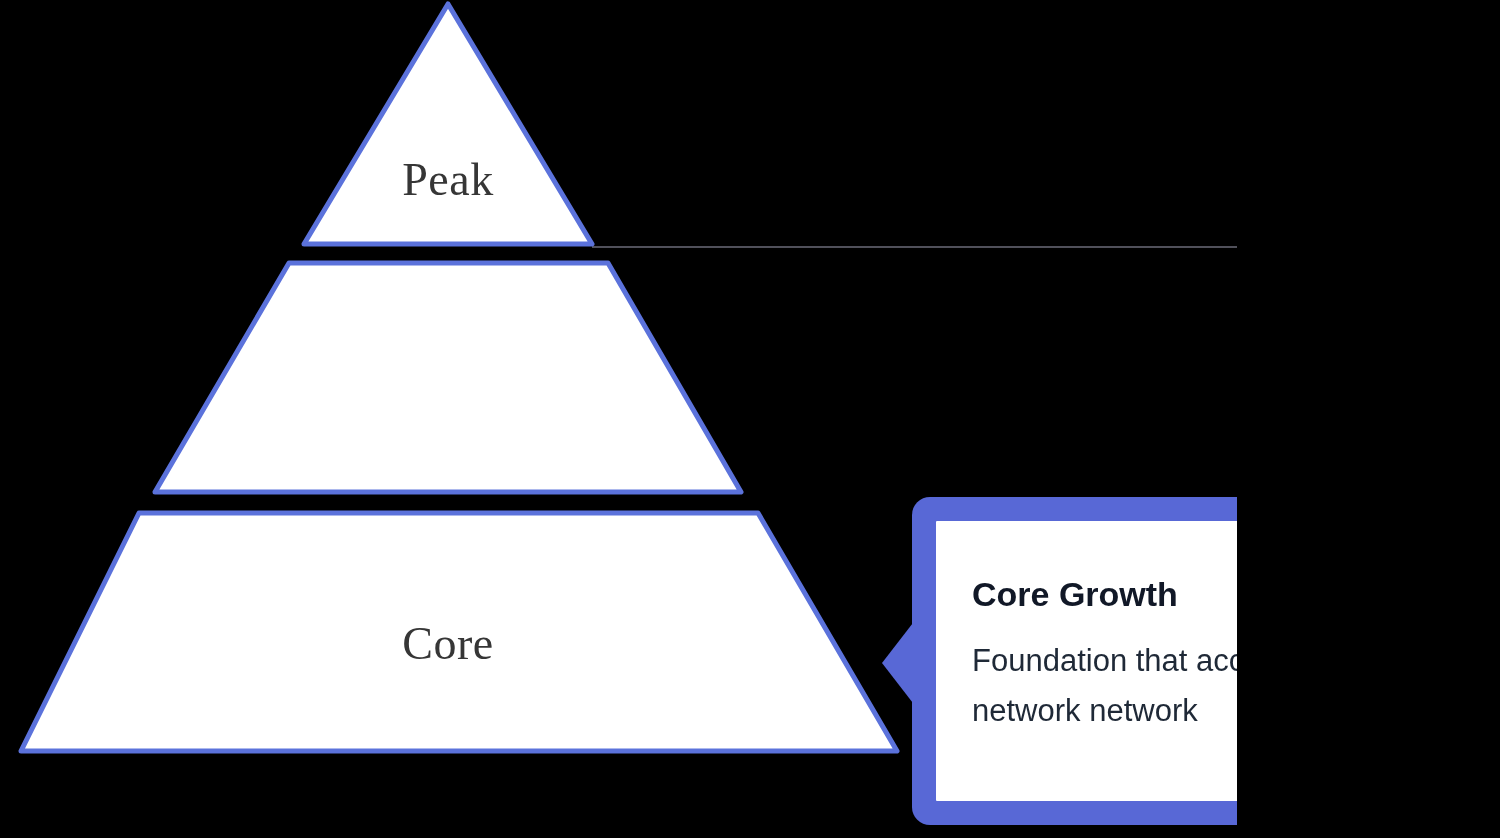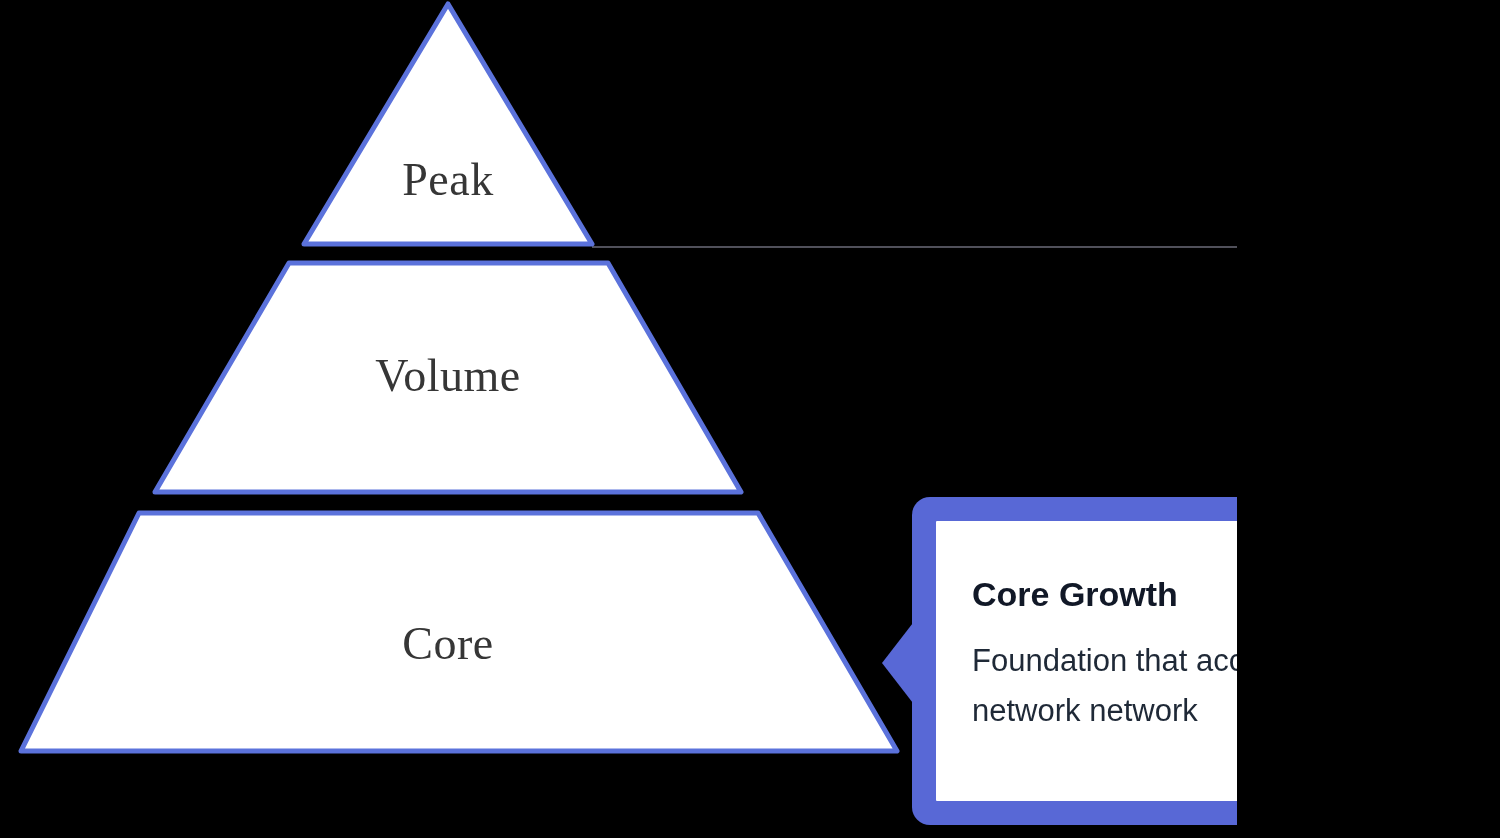--- a/index.html
+++ b/index.html
@@ -88,21 +88,20 @@
 <div class="stage">
 
   <svg class="diagram-svg" viewBox="0 0 1500 838" xmlns="http://www.w3.org/2000/svg">
     <line class="connector" x1="592" y1="247" x2="1437" y2="247"></line>
     <polygon class="pyr-shape" points="448,4 592,244 304,244"></polygon>
     <polygon class="pyr-shape" points="289,263 608,263 741,492 155,492"></polygon>
     <polygon class="pyr-shape" points="139,513 758,513 897,751 21,751"></polygon>
   </svg>
 
   <div class="pyr-label label-peak">Peak</div>
-  <div class="pyr-label label-volume">Volume</div>
   <div class="pyr-label label-core">Core</div>
 
   <div class="callout">
     <div class="callout-arrow"></div>
     <div class="callout-inner">
       <div class="callout-title">Core Growth</div>
       <div class="callout-desc">Foundation that accelerates network network</div>
     </div>
   </div>
 

